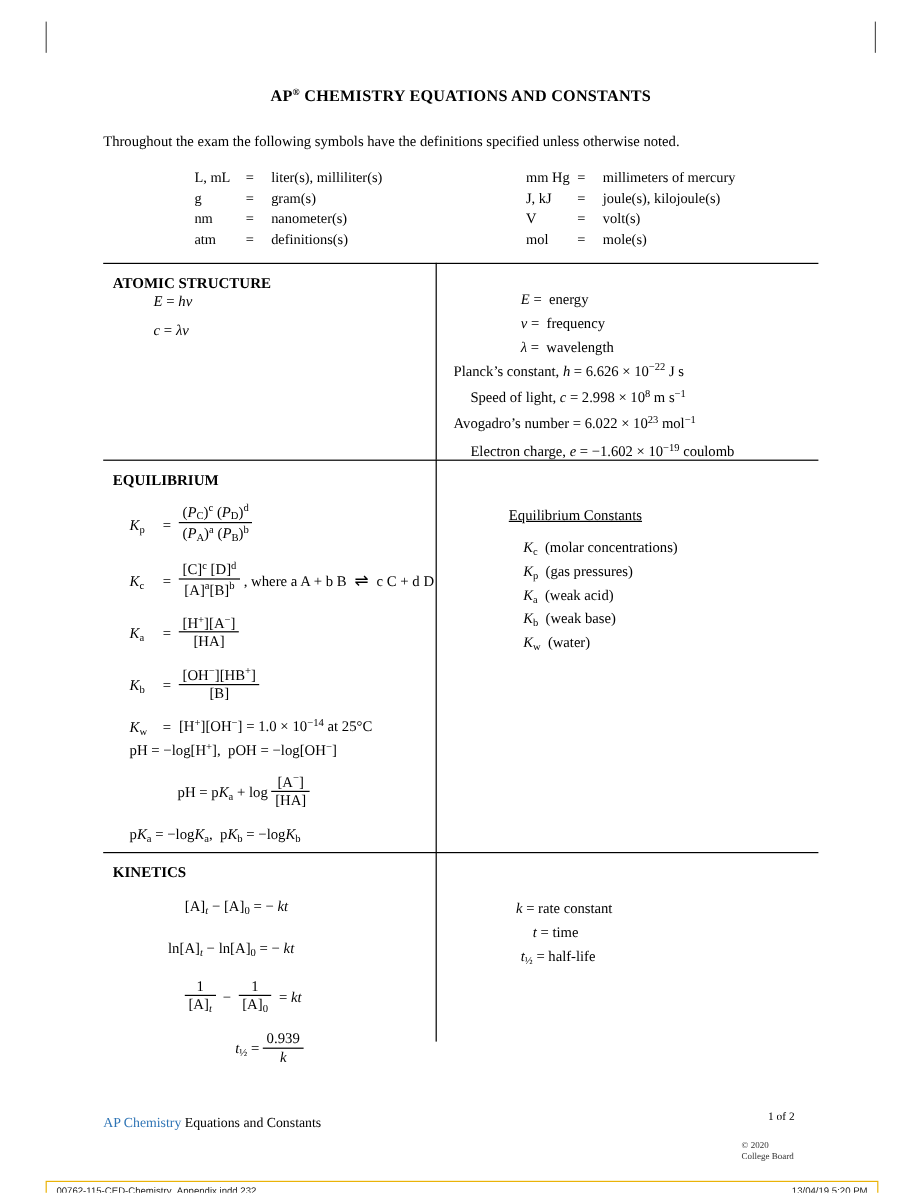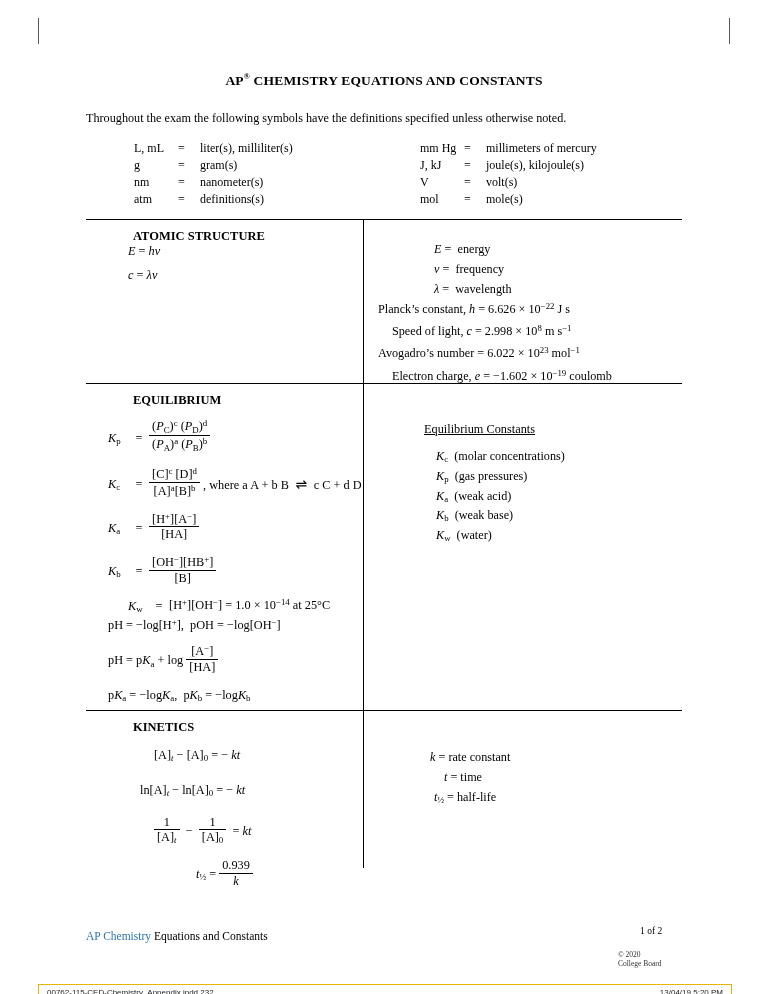--- a/index.html
+++ b/index.html
@@ -26,21 +26,21 @@
     font-size:13.5px;
     letter-spacing:.2px;
     margin:0 0 22px 0;
   }
   .doc-title sup{font-size:8px;vertical-align:super;}
 
   .intro{font-size:12.2px;margin:0 0 14px 0;}
 
   
   .symtable{
-    margin:0 0 0 48px;
+    margin:0 0 0 76px;
     border-collapse:collapse;
     font-size:12px;
   }
   .symtable td{padding:1px 0;vertical-align:top;}
   .sym-name{width:44px;}
   .sym-eq{width:22px;}
   .sym-def{width:186px;}
   .sym-gap{width:34px;}
 
   
@@ -49,21 +49,20 @@
     left:86px;width:596px;height:1px;background:#000;
   }
   .vr{
     position:absolute;
     width:1px;background:#000;left:363px;
   }
 
   .section-title{
     font-weight:bold;font-size:12.5px;
     position:absolute;
-    margin-left:39px;
   }
 
   .block{position:absolute;font-size:12.3px;}
 
   
   .it{font-style:italic;}
   sub{font-size:.72em;vertical-align:-.28em;}
   sup{font-size:.72em;vertical-align:.5em;}
   .frac{display:inline-block;vertical-align:-.55em;text-align:center;line-height:1.18;}
   .frac .num{display:block;border-bottom:1px solid #000;padding:0 3px;}
@@ -191,31 +190,31 @@
     <div class="eqrow" style="margin-bottom:12px;">
       <span class="eqlabel"><span class="it">K</span><sub>a</sub></span><span class="eqeq">=</span>
       <span class="frac"><span class="num">[H<sup>+</sup>][A<sup>−</sup>]</span><span class="den">[HA]</span></span>
     </div>
 
     <div class="eqrow" style="margin-bottom:12px;">
       <span class="eqlabel"><span class="it">K</span><sub>b</sub></span><span class="eqeq">=</span>
       <span class="frac"><span class="num">[OH<sup>−</sup>][HB<sup>+</sup>]</span><span class="den">[B]</span></span>
     </div>
 
-    <div class="eqrow" style="margin-bottom:3px;margin-left:20px;">
+    <div class="eqrow" style="margin-bottom:3px;">
       <span class="eqlabel"><span class="it">K</span><sub>w</sub></span><span class="eqeq">=</span>
       [H<sup>+</sup>][OH<sup>−</sup>] = 1.0 × 10<sup>−14</sup> at 25°C
     </div>
 
     <div class="eqrow" style="">
       pH = −log[H<sup>+</sup>],&nbsp; pOH = −log[OH<sup>−</sup>]
     </div>
 
 
-    <div class="eqrow" style="margin-bottom:14px;">
+    <div class="eqrow" style="margin-bottom:14px;margin-left:40px;">
       pH = p<span class="it">K</span><sub>a</sub> + log
       <span class="frac"><span class="num">[A<sup>−</sup>]</span><span class="den">[HA]</span></span>
     </div>
 
     <div class="eqrow">
       p<span class="it">K</span><sub>a</sub> = −log<span class="it">K</span><sub>a</sub>,&nbsp; p<span class="it">K</span><sub>b</sub> = −log<span class="it">K</span><sub>b</sub>
     </div>
   </div>
 
   <div class="block" style="left:424px;top:410px;">

